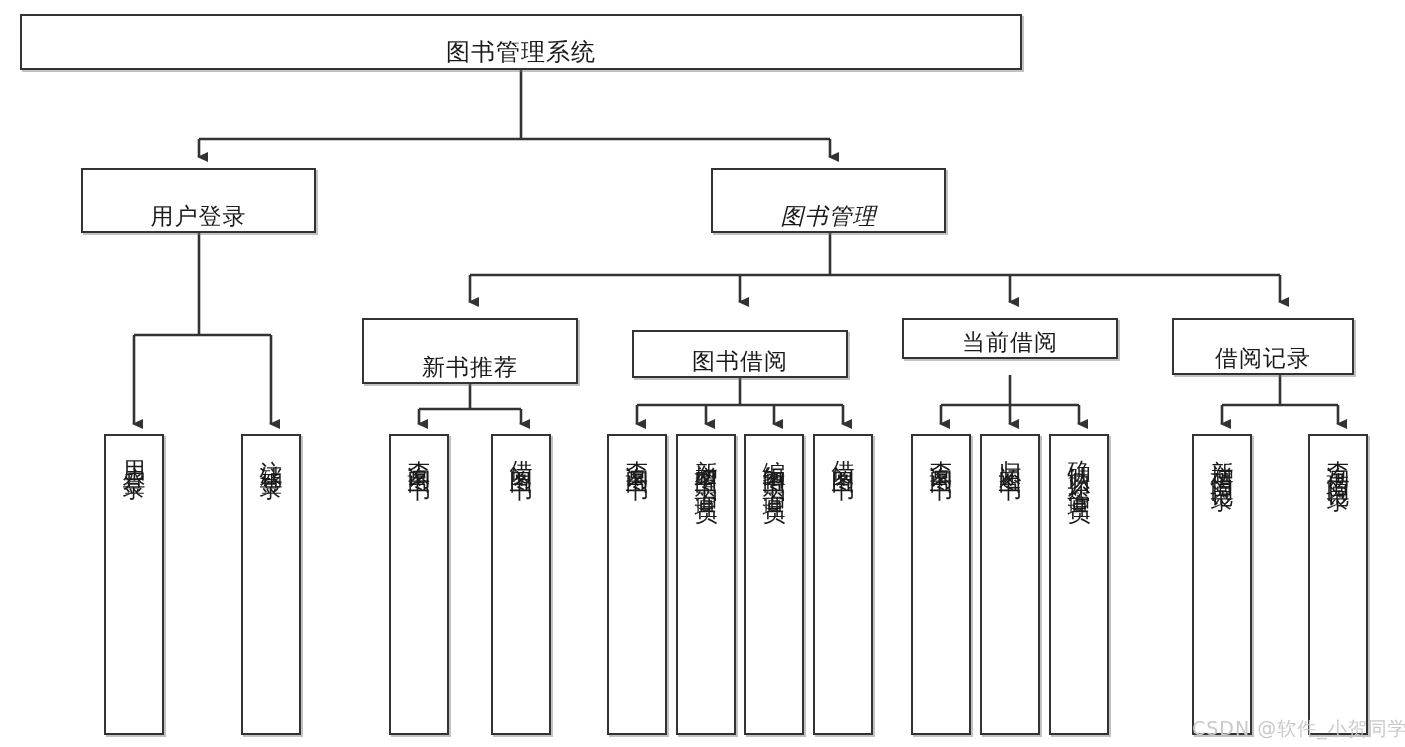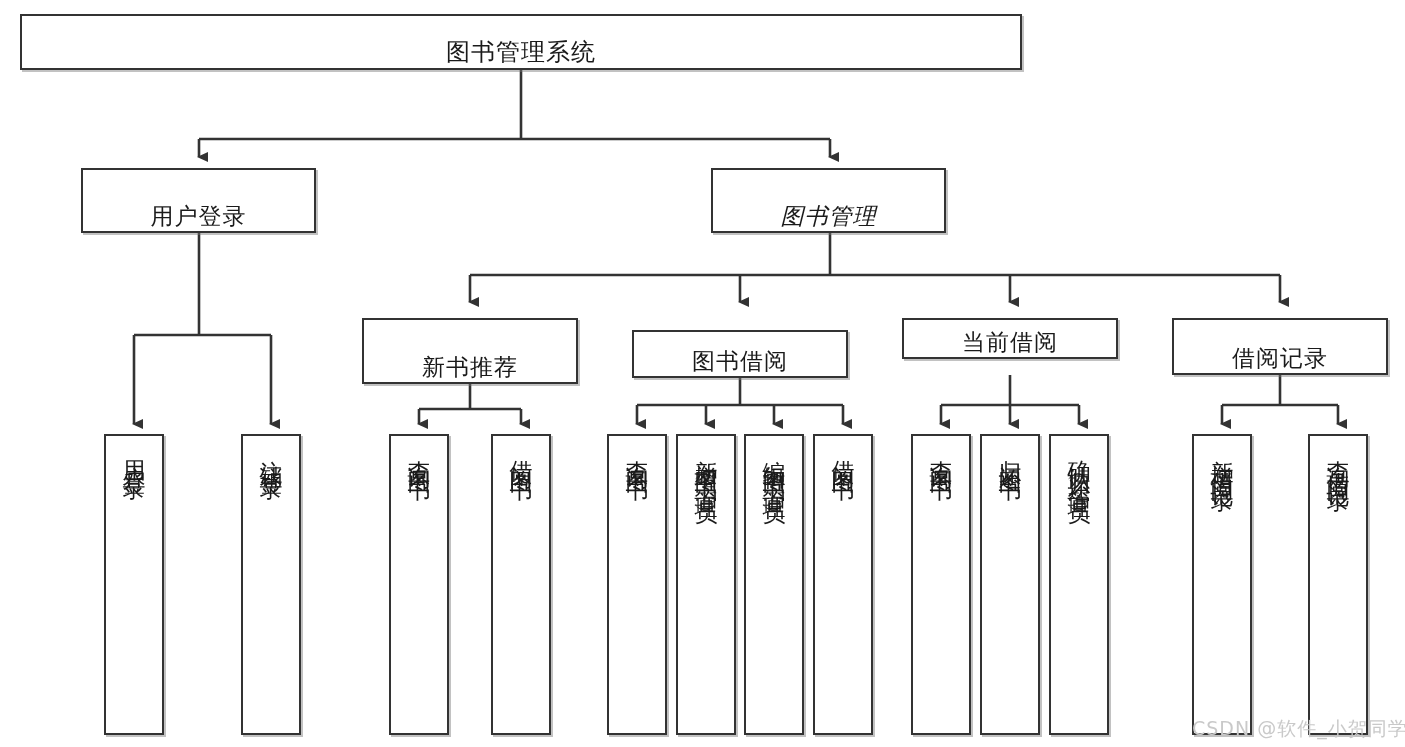--- a/index.html
+++ b/index.html
@@ -145,21 +145,21 @@
 
   <div class="node horiz shadowed" style="left:362px; top:318px; width:216px; height:66px;">
     <span class="node-label">新书推荐</span>
   </div>
   <div class="node horiz shadowed" style="left:632px; top:318px; width:216px; height:48px;margin-top:12px;">
     <span class="node-label">图书借阅</span>
   </div>
   <div class="node horiz shadowed" style="left:902px; top:318px; width:216px; height:41px;">
     <span class="node-label">当前借阅</span>
   </div>
-  <div class="node horiz shadowed" style="left:1172px; top:318px; width:216px; height:57px;">
+  <div class="node horiz shadowed" style="left:1172px; top:318px; width:182px; height:57px;">
     <span class="node-label">借阅记录</span>
   </div>
 
   <div class="node vert shadowed" style="left:104px; top:434px; width:60px; height:301px;">
     <span class="node-label">用户登录</span>
   </div>
   <div class="node vert shadowed" style="left:241px; top:434px; width:60px; height:301px;">
     <span class="node-label">注销登录</span>
   </div>
 

